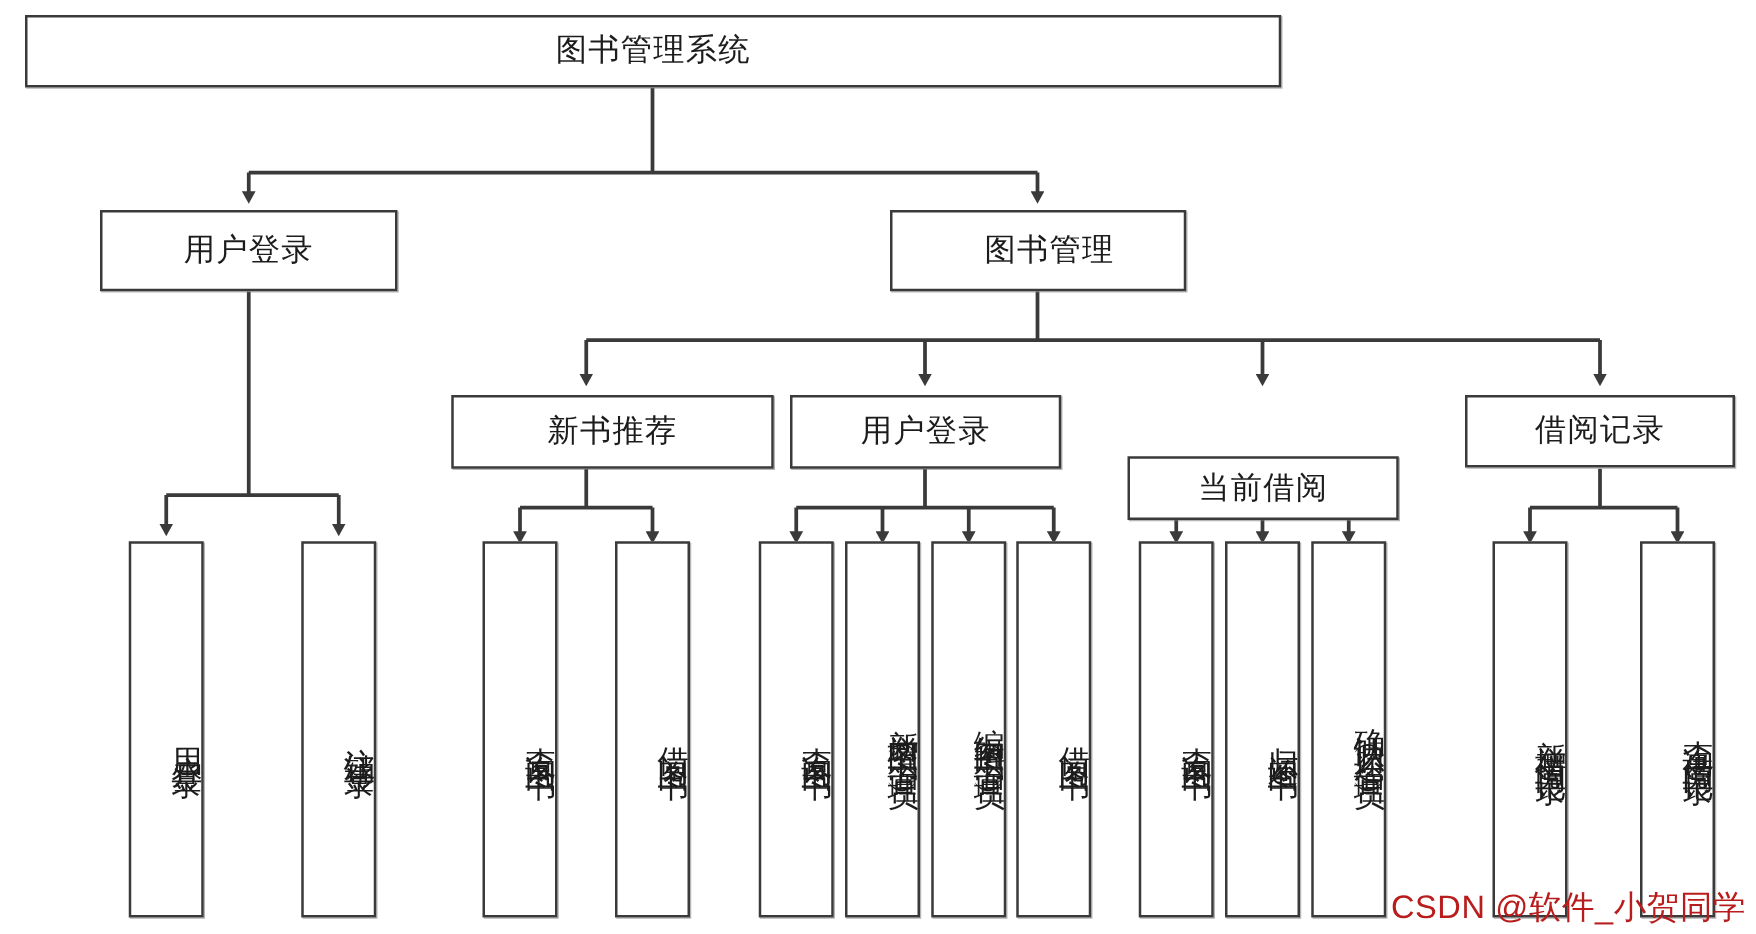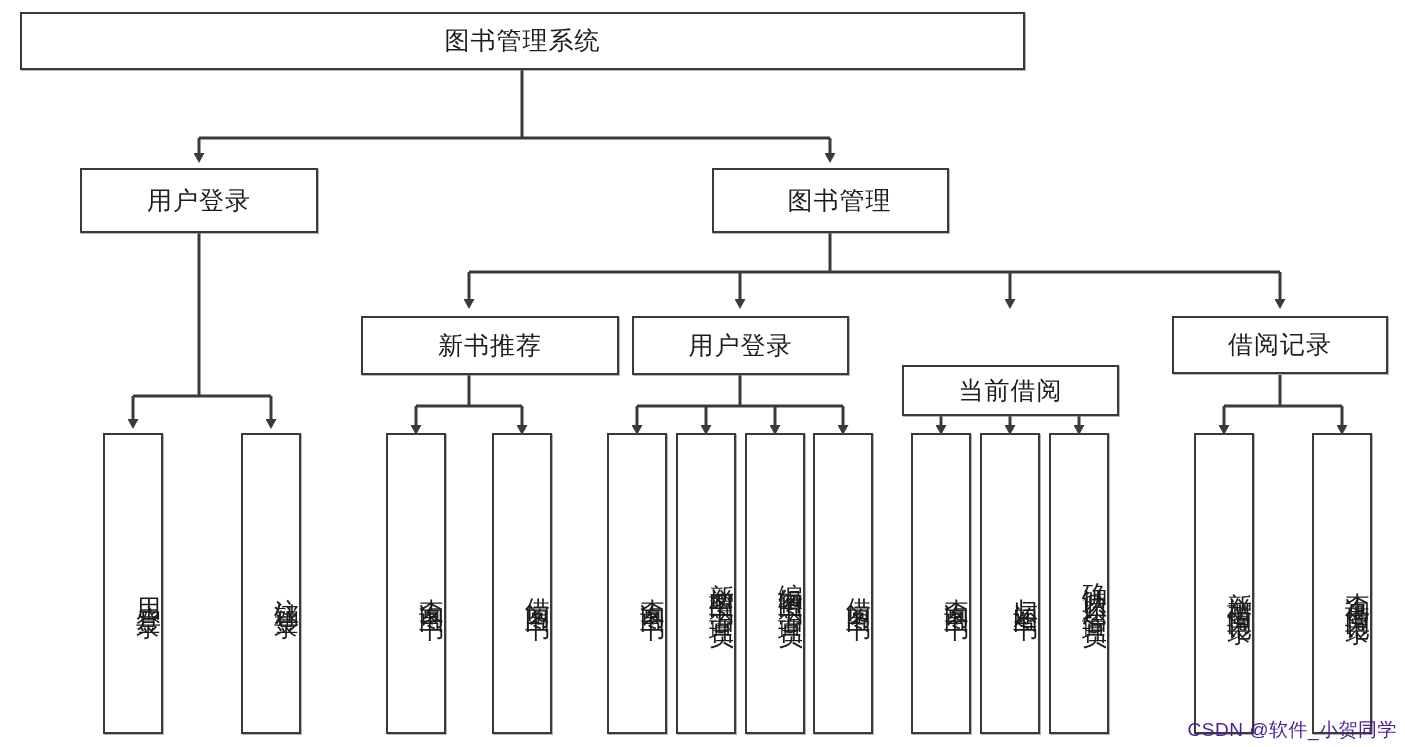--- a/index.html
+++ b/index.html
@@ -56,22 +56,22 @@
   }
   .node.vert span {
     writing-mode: vertical-rl;
     text-orientation: upright;
     display: block;
   }
   .watermark {
     position: absolute;
     right: 8px;
     bottom: 4px;
-    font-size: 19px;
-    color: #4c1d95;
+    font-size: 26px;
+    color: #b91c1c;
     letter-spacing: 0.5px;
     white-space: nowrap;
     pointer-events: none;
   }
 </style>
 </head>
 <body>
 
 <div id="canvas">
 

